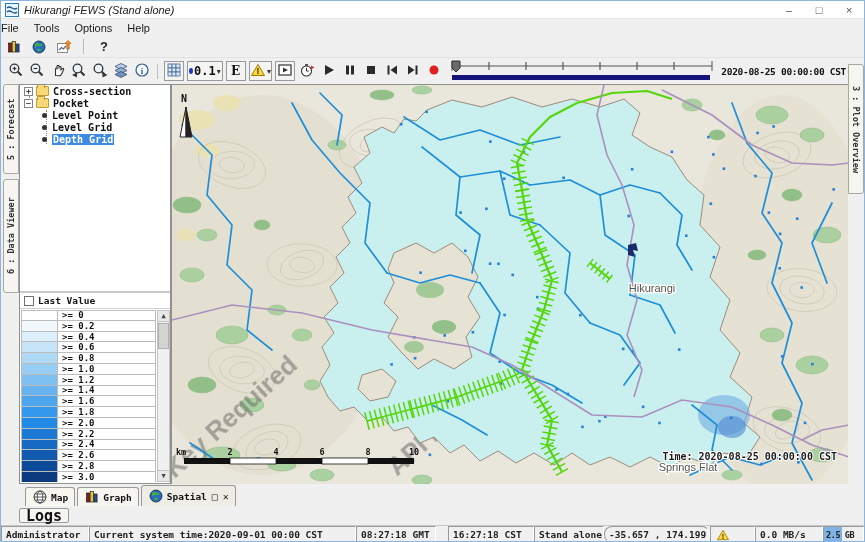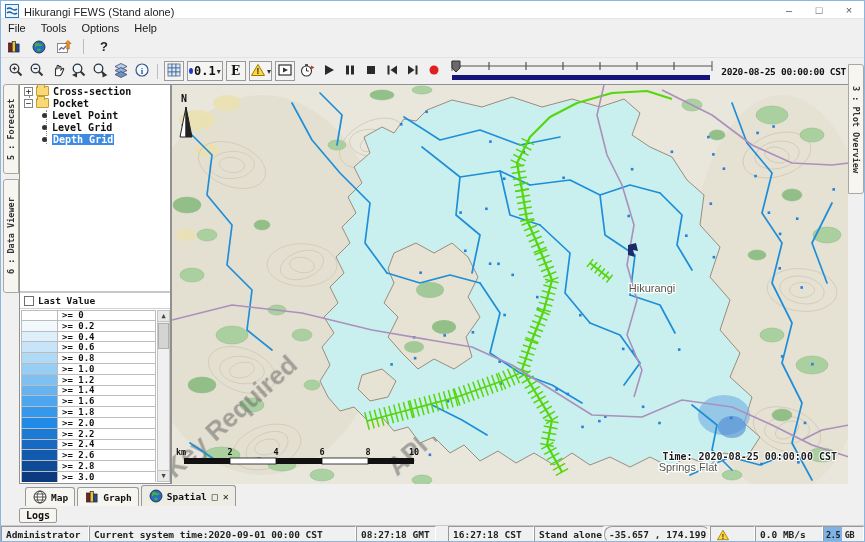--- a/index.html
+++ b/index.html
@@ -3,30 +3,30 @@
 <meta charset="utf-8">
 <style>
   html,body{margin:0;padding:0;background:#d8d8d8;}
   *{box-sizing:border-box;}
   .window{position:relative;width:865px;height:542px;background:#f0f0f0;
     font-family:"Liberation Sans",sans-serif;font-size:11px;color:#111;
     border:1px solid #8ab6e0;overflow:hidden;}
 
   
   .titlebar{position:absolute;top:0;left:0;right:0;height:18px;background:#ffffff;
-    display:flex;align-items:flex-end;border-bottom:1px solid #e6e6e6;}
+    display:flex;align-items:center;border-bottom:1px solid #e6e6e6;font-style:italic;}
   .titlebar .appicon{width:14px;height:14px;margin:0 5px 0 4px;display:inline-block;}
   .title-text{font-size:11px;color:#222;}
   .wincontrols{margin-left:auto;display:flex;height:100%;}
   .wbtn{width:30px;display:flex;align-items:center;justify-content:center;
     color:#555;font-size:11px;cursor:default;}
 
   
   .menubar{position:absolute;top:18px;left:0;right:0;height:17px;background:#f0f0f0;
-    display:flex;align-items:center;padding-left:7px;gap:15px;}
+    display:flex;align-items:center;gap:15px;}
   .menu-item{color:#1a1a1a;}
 
   
   .tb1{position:absolute;top:35px;left:0;right:0;height:22px;background:#f0f0f0;
     display:flex;align-items:center;padding-left:4px;gap:6px;border-bottom:1px solid #e2e2e2;}
   .tbicon{width:18px;height:18px;display:inline-flex;align-items:center;justify-content:center;}
   .vsep{width:1px;height:15px;background:#bdbdbd;margin:0 4px;}
   .help-q{font-weight:bold;font-size:13px;color:#222;padding:0 6px;}
 
   
@@ -95,21 +95,21 @@
   .bottombar{position:absolute;top:483px;left:0;right:0;height:22px;background:#f0f0f0;
     display:flex;align-items:flex-end;padding-left:24px;gap:2px;}
   .btab{height:19px;border:1px solid #999;border-bottom:none;border-radius:3px 3px 0 0;
     background:#f6f5f0;display:flex;align-items:center;gap:3px;padding:0 6px;
     font-family:"DejaVu Sans Mono",monospace;font-size:9.5px;font-weight:bold;}
   .btab.active{background:#edece5;height:21px;}
   .tabctl{font-size:10px;color:#222;margin-left:2px;font-weight:bold;}
   .logsrow{position:absolute;top:505px;left:0;right:0;height:20px;background:#f0f0f0;
     display:flex;align-items:center;padding-left:18px;border-bottom:1px solid #c8c8c8;}
   .logsbtn{height:15px;border:1px solid #999;border-radius:2px;background:#f6f5f0;
-    font-family:"DejaVu Sans Mono",monospace;font-size:10px;font-weight:bold;padding:0 6px;
+    font-family:"DejaVu Sans Mono",monospace;font-size:15px;font-weight:bold;padding:0 6px;
     display:flex;align-items:center;}
 
   
   .statusbar{position:absolute;top:525px;left:0;right:0;height:17px;background:#f0f0f0;
     display:flex;font-family:"DejaVu Sans Mono",monospace;font-size:9.5px;font-weight:bold;color:#222;}
   .scell{border:1px solid;border-color:#9a9a9a #ffffff #ffffff #9a9a9a;height:100%;
     display:flex;align-items:center;padding:0 4px;white-space:nowrap;overflow:hidden;flex:none;}
   .scell.mem{font-size:8.5px;letter-spacing:-0.4px;padding:0 2px;
     background:linear-gradient(to right,#7fb2e5 0 45%,#f0f0f0 45%);}
 </style>

